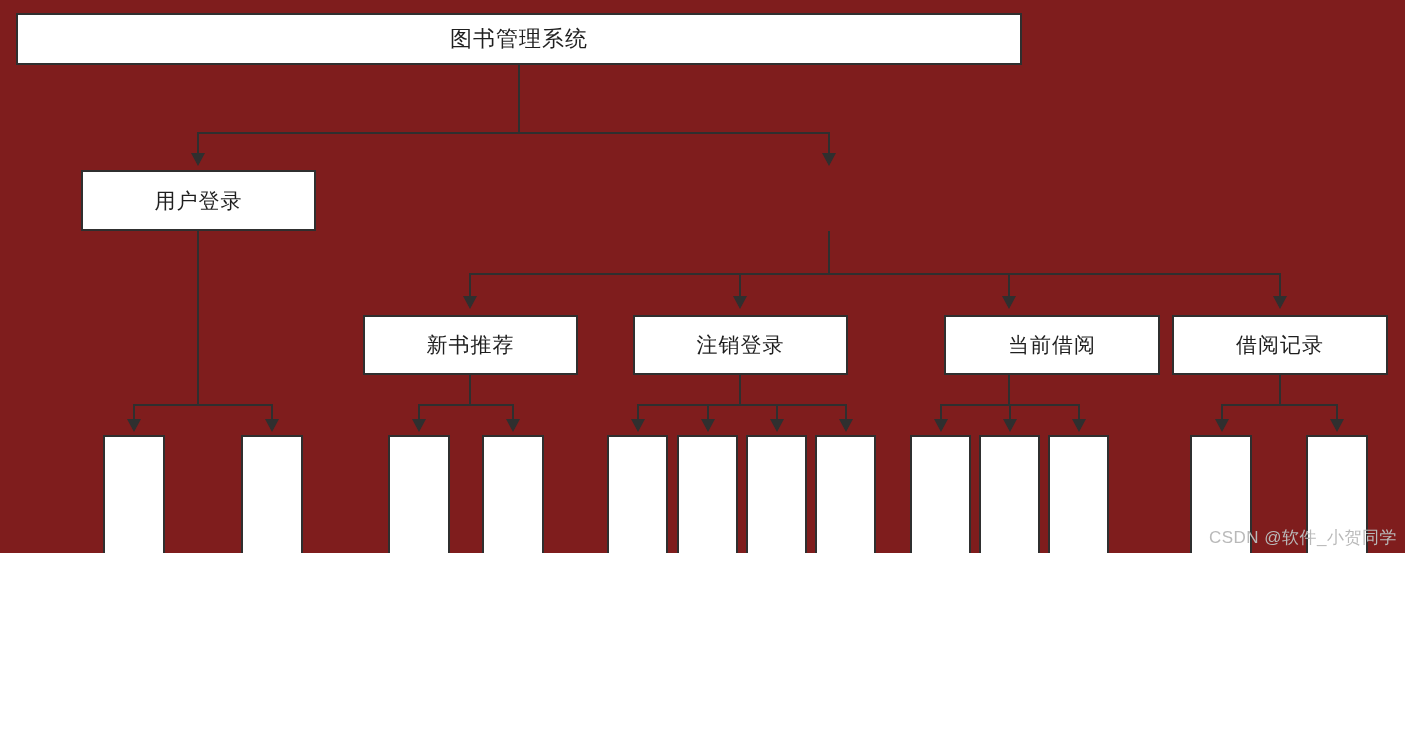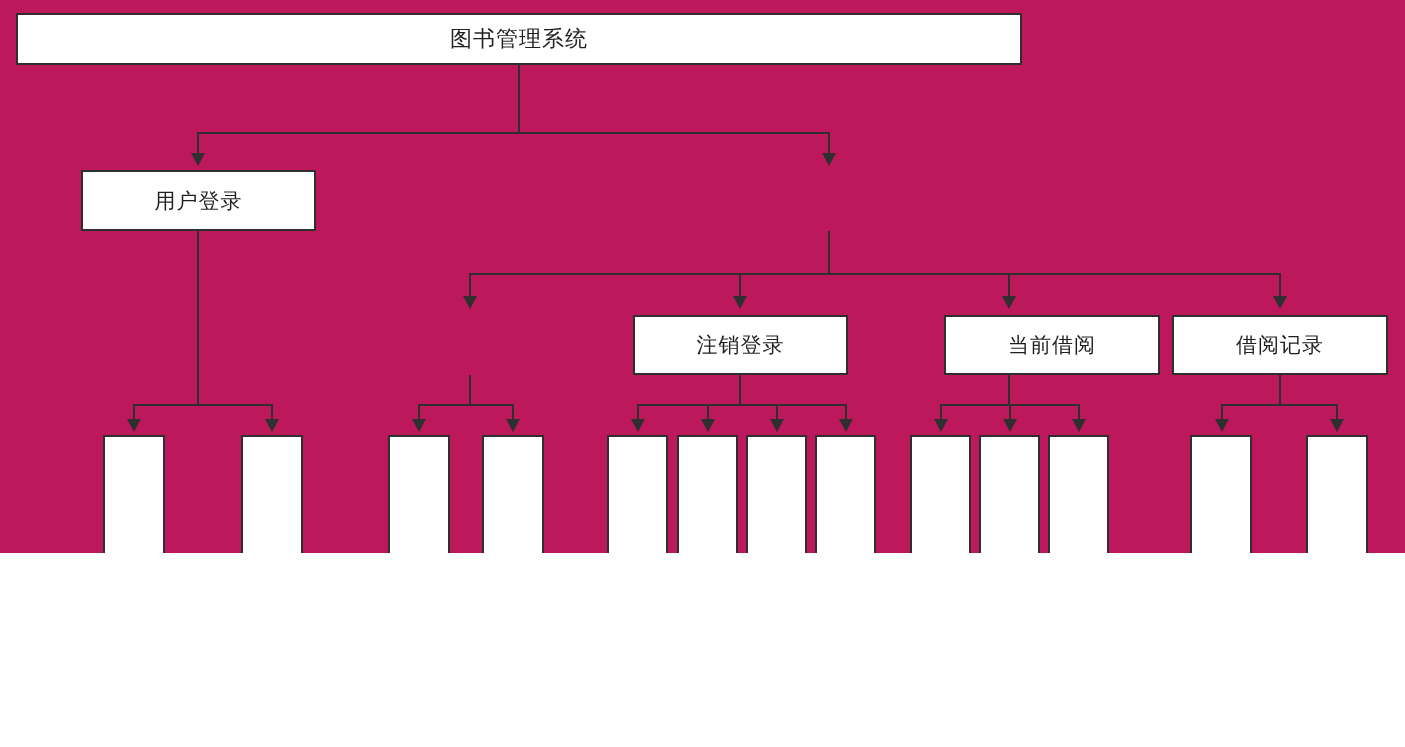--- a/index.html
+++ b/index.html
@@ -8,21 +8,21 @@
     padding: 0;
     background: #ffffff;
   }
   body {
     font-family: "Liberation Sans", "DejaVu Sans", sans-serif;
   }
   #canvas {
     position: relative;
     width: 1405px;
     height: 553px;
-    background: #be185d;
+    background: #7f1d1d;
     overflow: hidden;
   }
   
   .node {
     position: absolute;
     box-sizing: border-box;
     border: 2px solid #2f2f2f;
     background: #ffffff;
     color: #1f1f1f;
     display: flex;
@@ -119,20 +119,23 @@
 
   <div class="edge v" style="left:739px; top:273px; width:2px; height:24px;"></div>
   <div class="arrow" style="left:733px; top:296px;"></div>
 
   <div class="edge v" style="left:1008px; top:273px; width:2px; height:24px;"></div>
   <div class="arrow" style="left:1002px; top:296px;"></div>
 
   <div class="edge v" style="left:1279px; top:273px; width:2px; height:24px;"></div>
   <div class="arrow" style="left:1273px; top:296px;"></div>
 
+  <div class="node h" style="left:363px; top:315px; width:215px; height:60px;">
+    <span>新书推荐</span>
+  </div>
   <div class="node h" style="left:633px; top:315px; width:215px; height:60px;">
     <span>注销登录</span>
   </div>
   <div class="node h" style="left:944px; top:315px; width:216px; height:60px;">
     <span>当前借阅</span>
   </div>
   <div class="node h" style="left:1172px; top:315px; width:216px; height:60px;">
     <span>借阅记录</span>
   </div>
 
@@ -207,14 +210,15 @@
     <span class="vtext">确认归还（管理员）</span>
   </div>
 
   <div class="node v" style="left:1190px; top:435px; width:62px; height:298px;">
     <span class="vtext">新增借阅记录</span>
   </div>
   <div class="node v" style="left:1306px; top:435px; width:62px; height:298px;">
     <span class="vtext">查询借阅记录</span>
   </div>
 
+  <div id="watermark">CSDN @软件_小贺同学</div>
 
 </div>
 
 </body></html>

